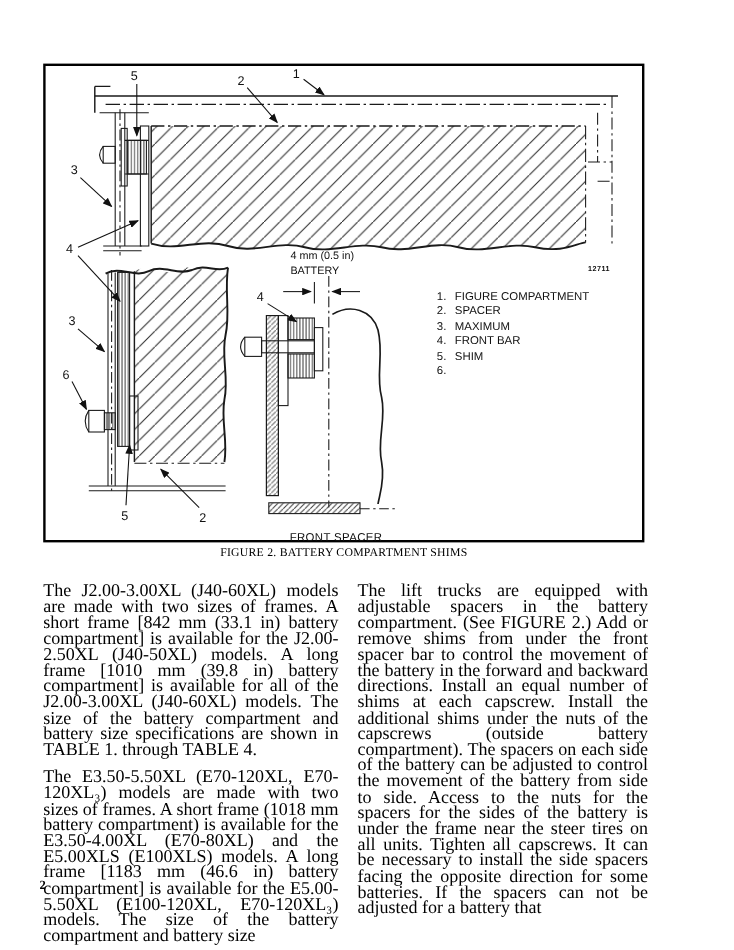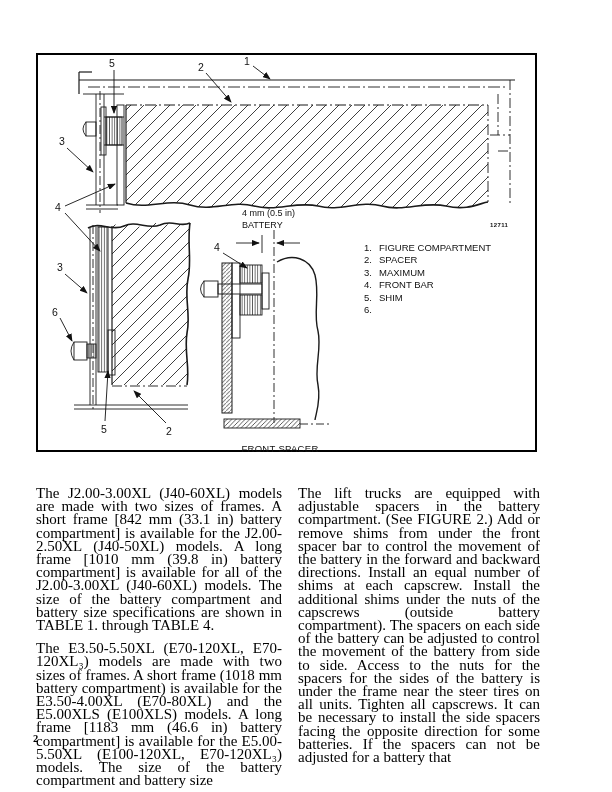--- a/index.html
+++ b/index.html
@@ -218,20 +218,21 @@
       <div class="lg-row">
         <span class="lg-num">5.</span>
         <span class="lg-txt">SHIM</span>
       </div>
       <div class="lg-row">
         <span class="lg-num">6.</span>
       </div>
     </div>
   </div>
 
+  <div id="fig-caption">FIGURE 2. BATTERY COMPARTMENT SHIMS</div>
 
   <div id="col-left" class="col">
     <p>The J2.00-3.00XL (J40-60XL) models are made with two sizes of frames. A short frame [842 mm (33.1 in) battery compartment] is available for the J2.00-2.50XL (J40-50XL) models. A long frame [1010 mm (39.8 in) battery compartment] is available for all of the J2.00-3.00XL (J40-60XL) models. The size of the battery compartment and battery size specifications are shown in TABLE 1. through TABLE 4.</p>
     <p>The E3.50-5.50XL (E70-120XL, E70-120XL₃) models are made with two sizes of frames. A short frame (1018 mm battery compartment) is available for the E3.50-4.00XL (E70-80XL) and the E5.00XLS (E100XLS) models. A long frame [1183 mm (46.6 in) battery compartment] is available for the E5.00-5.50XL (E100-120XL, E70-120XL₃) models. The size of the battery compartment and battery size</p>
   </div>
   <div id="col-right" class="col">
     <p>The lift trucks are equipped with adjustable spacers in the battery compartment. (See FIGURE 2.) Add or remove shims from under the front spacer bar to control the movement of the battery in the forward and backward directions. Install an equal number of shims at each capscrew. Install the additional shims under the nuts of the capscrews (outside battery compartment). The spacers on each side of the battery can be adjusted to control the movement of the battery from side to side. Access to the nuts for the spacers for the sides of the battery is under the frame near the steer tires on all units. Tighten all capscrews. It can be necessary to install the side spacers facing the opposite direction for some batteries. If the spacers can not be adjusted for a battery that</p>
   </div>
 
   <div id="page-number">2</div>

